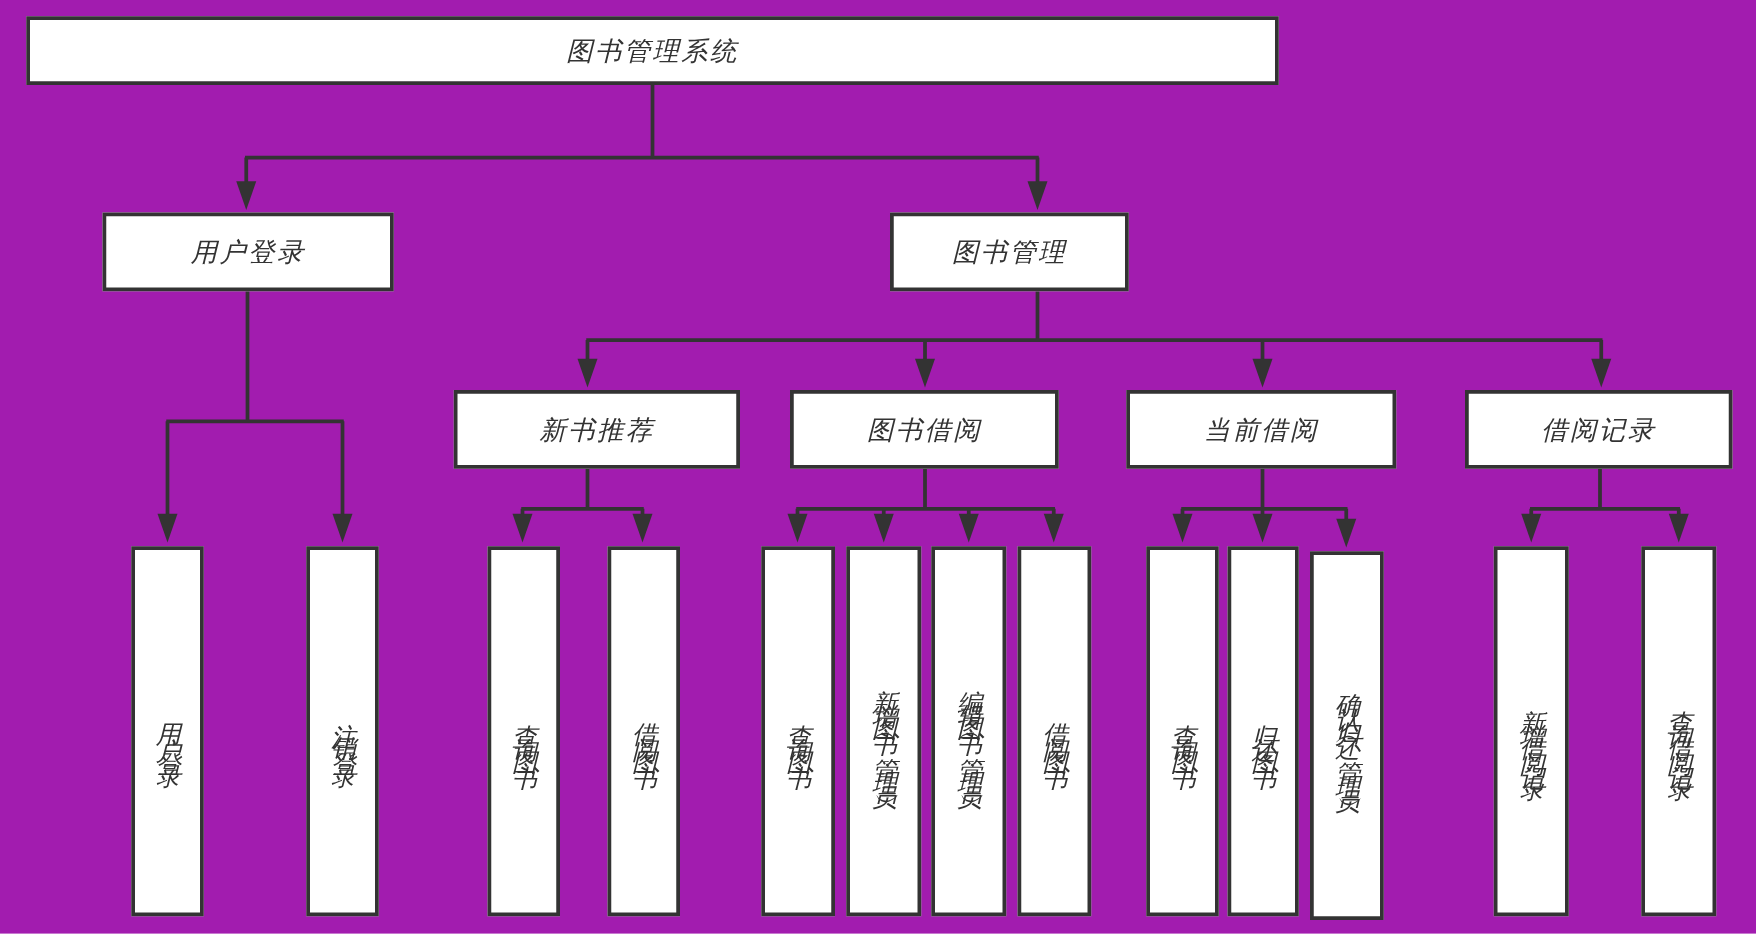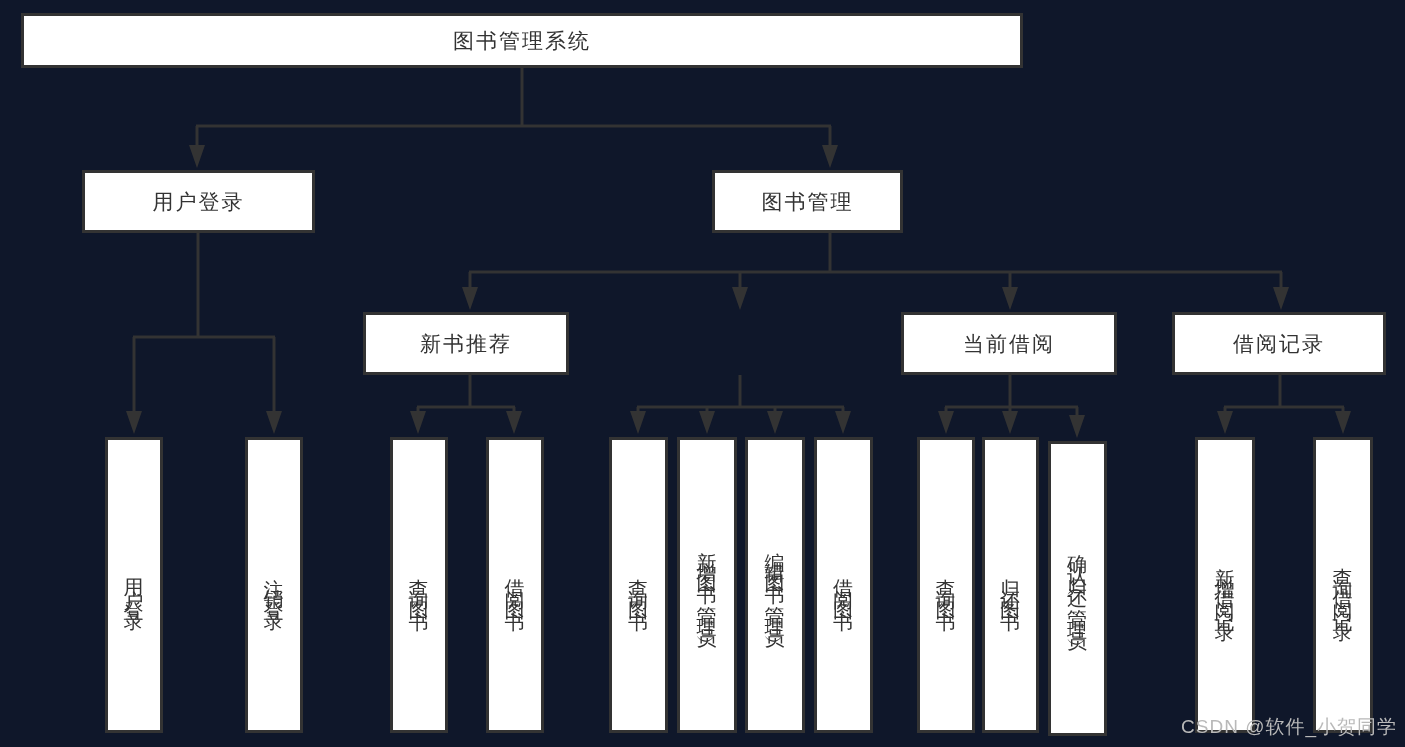--- a/index.html
+++ b/index.html
@@ -1,23 +1,24 @@
 <!DOCTYPE html>
 <html><head>
 <meta charset="utf-8">
 <style>
   html, body { margin: 0; padding: 0; background: #ffffff; }
   .stage {
     position: relative;
     width: 1405px;
     height: 747px;
-    background: #0f172a;
+    background: #a21caf;
     font-family: "Liberation Sans", sans-serif;
     color: #333333;
     overflow: hidden;
+    font-style: italic;
   }
   .wires {
     position: absolute;
     left: 0; top: 0;
     z-index: 1;
   }
   .box {
     position: absolute;
     box-sizing: border-box;
     background: #ffffff;
@@ -108,22 +109,25 @@
     <span>图书管理系统</span>
   </div>
 
   <div class="box" style="left:82px; top:170px; width:233px; height:63px;">
     <span>用户登录</span>
   </div>
   <div class="box" style="left:712px; top:170px; width:191px; height:63px;">
     <span>图书管理</span>
   </div>
 
-  <div class="box" style="left:363px; top:312px; width:206px; height:63px;text-align:right;">
+  <div class="box" style="left:363px; top:312px; width:229px; height:63px;text-align:right;">
     <span>新书推荐</span>
+  </div>
+  <div class="box" style="left:632px; top:312px; width:215px; height:63px;">
+    <span>图书借阅</span>
   </div>
   <div class="box" style="left:901px; top:312px; width:216px; height:63px;align-items:center;">
     <span>当前借阅</span>
   </div>
   <div class="box" style="left:1172px; top:312px; width:214px; height:63px;">
     <span>借阅记录</span>
   </div>
 
   <div class="box leaf" style="left:105px; top:437px; width:58px; height:296px;">
     <span class="vtext">用户登录</span>
@@ -162,15 +166,14 @@
     <span class="vtext">确认归还（管理员）</span>
   </div>
 
   <div class="box leaf" style="left:1195px; top:437px; width:60px; height:296px;">
     <span class="vtext">新增借阅记录</span>
   </div>
   <div class="box leaf" style="left:1313px; top:437px; width:60px; height:296px;">
     <span class="vtext">查询借阅记录</span>
   </div>
 
-  <div class="watermark">CSDN @软件_小贺同学</div>
 
 </div>
 
 </body></html>

